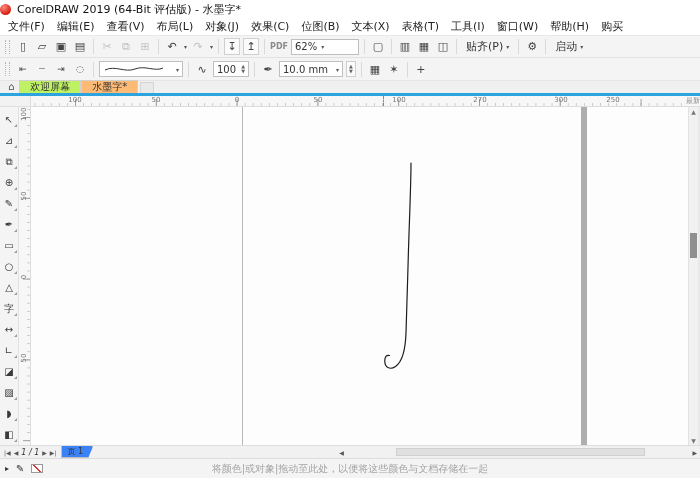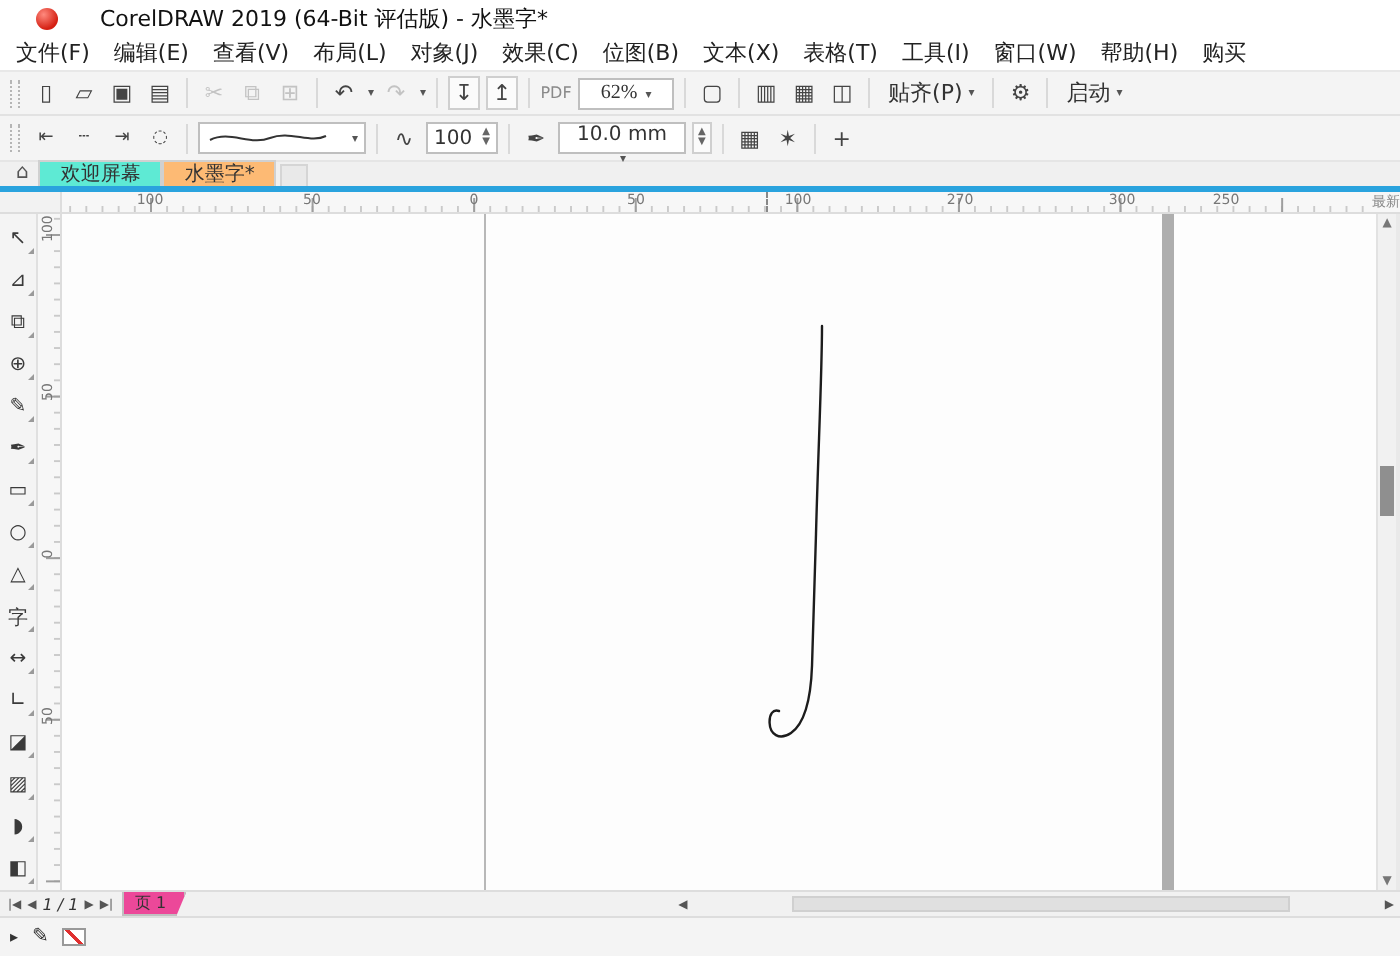--- a/index.html
+++ b/index.html
@@ -1,47 +1,47 @@
 <!DOCTYPE html>
 <html><head>
 <meta charset="utf-8">
 <style>
   * { box-sizing: border-box; margin: 0; padding: 0; }
   html,body { width:700px; height:478px; overflow:hidden; }
   body { font-family:"DejaVu Sans","Liberation Sans",sans-serif; font-size:11px; background:#fff; position:relative; user-select:none; }
 
   
-  .titlebar { height:18px; display:flex; align-items:center; gap:21px; padding:0 18px; background:#fff; }
+  .titlebar { height:18px; display:flex; align-items:center; gap:6px; padding:0 0; background:#fff; }
   .logo { width:11px; height:11px; border-radius:50%; background:radial-gradient(circle at 35% 30%, #ff8a7e, #d41f12 70%); flex:0 0 auto; }
   .title-text { font-size:11px; color:#111; white-space:nowrap; }
   .menubar { height:17px; display:flex; align-items:center; background:#fff; padding-left:2px; }
   .menu-item { padding:0 6px; font-size:11px; color:#222; height:100%; display:flex; align-items:center; white-space:nowrap; }
 
   
   .toolbar { background:#f4f4f4; display:flex; align-items:center; }
   .toolbar-std { height:22px; gap:3px; padding:0 3px; border-top:1px solid #e8e8e8; }
   .toolbar-prop { height:23px; gap:3px; padding:0 3px; border-top:1px solid #e2e2e2; }
   .tbtn { min-width:16px; height:17px; display:flex; align-items:center; justify-content:center; font-size:11px; color:#444; white-space:nowrap; }
   .tbtn.small { font-size:9px; }
   .tbtn.disabled { color:#c3c3c3; }
   .tbtn.boxed { border:1px solid #cfcfcf; background:#fbfbfb; }
   .caret { font-size:6px; color:#555; margin-left:1px; }
   .sep { width:1px; height:15px; background:#d9d9d9; margin:0 2px; flex:0 0 auto; }
   .grip { width:5px; height:14px; border-left:1px dotted #b5b5b5; border-right:1px dotted #b5b5b5; margin:0 2px; flex:0 0 auto; }
   .combo { background:#fff; border:1px solid #bfbfbf; height:16px; display:flex; align-items:center; font-size:10px; color:#333; padding:0 3px; gap:3px; }
-  .zoom-combo { width:48px; justify-content:center;font-family:Liberation Serif, serif; }
-  .pdf-label { font-size:8px; font-weight:normal; color:#8a8a8a; }
+  .zoom-combo { width:68px; justify-content:flex-start; }
+  .pdf-label { font-size:8px; font-weight:bold; color:#8a8a8a; }
   .text-btn { display:flex; align-items:center; gap:2px; font-size:11px; color:#333; padding:0 4px; height:17px; }
   .stepper { display:flex; flex-direction:column; justify-content:center; font-size:5px; color:#666; line-height:5px; margin-left:2px; }
   .spinbox { border:1px solid #cfcfcf; background:#fbfbfb; height:16px; display:flex; flex-direction:column; justify-content:center; padding:0 2px; font-size:5px; color:#666; line-height:5px; }
 
   
   .tabbar { height:13px; background:#f0f0f0; display:flex; align-items:flex-end; padding-left:3px; border-top:1px solid #e5e5e5; }
   .home-icon { font-size:10px; color:#555; padding:0 5px; line-height:12px; }
-  .doc-tab { height:13px; padding:0 10px; display:flex; align-items:center; font-size:10px; color:#333; background:#5eead4; border:1px solid #d0d0d0; border-bottom:none; white-space:nowrap; }
+  .doc-tab { height:13px; padding:0 10px; display:flex; align-items:center; font-size:10px; color:#333; background:#bef264; border:1px solid #d0d0d0; border-bottom:none; white-space:nowrap; }
   .doc-tab.active { background:#fdba74; }
   .tab-stub { width:14px; height:11px; background:#e9e9e9; border:1px solid #d5d5d5; border-bottom:none; margin-left:2px; }
   .blue-line { height:3px; background:#2aa3de; }
 
   
   .ruler-row { height:11px; display:flex; background:#f7f7f7; border-bottom:1px solid #ddd; }
   .ruler-corner { width:31px; flex:0 0 31px; border-right:1px solid #ddd; background:#f2f2f2; }
   .hruler { flex:1; position:relative; overflow:hidden;
     background-image:
       linear-gradient(to right, #9e9e9e 0, #9e9e9e 1px, transparent 1px),
@@ -72,21 +72,21 @@
   .stroke-layer { position:absolute; left:0; top:0; }
   .vscroll { width:10px; flex:0 0 10px; background:#f1f1f1; border-left:1px solid #e2e2e2; display:flex; flex-direction:column; align-items:center; justify-content:space-between; font-size:6px; color:#777; position:relative; padding:1px 0; }
   .vthumb { position:absolute; left:1px; right:1px; top:126px; height:25px; background:#8f8f8f; }
   .right-strip { width:2px; flex:0 0 2px; background:#e9e9e9; }
 
   
   .bottom-row { height:13px; display:flex; align-items:stretch; background:#f1f1f1; border-top:1px solid #ddd; }
   .page-nav { display:flex; align-items:center; gap:3px; padding:0 4px; }
   .nav-btn { font-size:6px; color:#555; }
   .page-indicator { font-size:8px; color:#333;font-style:italic; }
-  .page-tab { background:#ec4899; border:1px solid #c0c0c0; border-top:none; padding:0 9px 0 6px; display:flex; align-items:center; font-size:8px; color:#333; clip-path:polygon(0 0,100% 0,calc(100% - 5px) 100%,0 100%); white-space:nowrap; }
+  .page-tab { background:#3b82f6; border:1px solid #c0c0c0; border-top:none; padding:0 9px 0 6px; display:flex; align-items:center; font-size:8px; color:#333; clip-path:polygon(0 0,100% 0,calc(100% - 5px) 100%,0 100%); white-space:nowrap; }
   .tab-filler { flex:0 0 243px; }
   .hscroll { flex:1; position:relative; display:flex; align-items:center; justify-content:space-between; padding:0 3px; font-size:6px; color:#555; }
   .hthumb { position:absolute; left:60px; right:55px; top:2px; bottom:2px; background:#e0e0e0; border:1px solid #d0d0d0; }
   .statusbar { height:20px; background:#f4f4f4; border-top:1px solid #ddd; display:flex; align-items:center; padding:0 5px; position:relative; }
   .status-icons { display:flex; gap:7px; align-items:center; z-index:1; }
   .cursor-glyph { font-size:8px; color:#333; }
   .pen-glyph { font-size:10px; color:#333; }
   .swatch-none { width:12px; height:9px; background-color:#fff; border:1px solid #999;
     background-image:linear-gradient(45deg, transparent 42%, #e03030 42%, #e03030 58%, transparent 58%); }
   .status-hint { position:absolute; left:0; right:0; text-align:center; font-size:10px; color:#a3a3a3; }
@@ -176,21 +176,21 @@
   <span class="tbtn">∿</span>
   <div class="combo" style="width:36px; justify-content:space-between;">
     <span>100</span>
     <span class="stepper">
       <span>▲</span>
       <span>▼</span>
     </span>
   </div>
   <span class="sep"></span>
   <span class="tbtn">✒</span>
-  <div class="combo" style="width:64px; justify-content:space-between;flex-direction:column;">
+  <div class="combo" style="width:64px; justify-content:space-between;">
     <span>10.0 mm</span>
     <span class="caret">▾</span>
   </div>
   <span class="spinbox">
     <span>▲</span>
     <span>▼</span>
   </span>
   <span class="sep"></span>
   <span class="tbtn">▦</span>
   <span class="tbtn">✶</span>
@@ -273,18 +273,19 @@
   <span class="page-tab">页 1</span>
   <span class="tab-filler"></span>
   <div class="hscroll">
     <span>◀</span>
     <span class="hthumb"></span>
     <span>▶</span>
   </div>
 </div>
 
 <div class="statusbar">
+  <span class="status-hint">将颜色|或对象|拖动至此处，以便将这些颜色与文档存储在一起</span>
   <div class="status-icons">
     <span class="cursor-glyph">▸</span>
     <span class="pen-glyph">✎</span>
     <span class="swatch-none"></span>
   </div>
 </div>
 
 </body></html>

